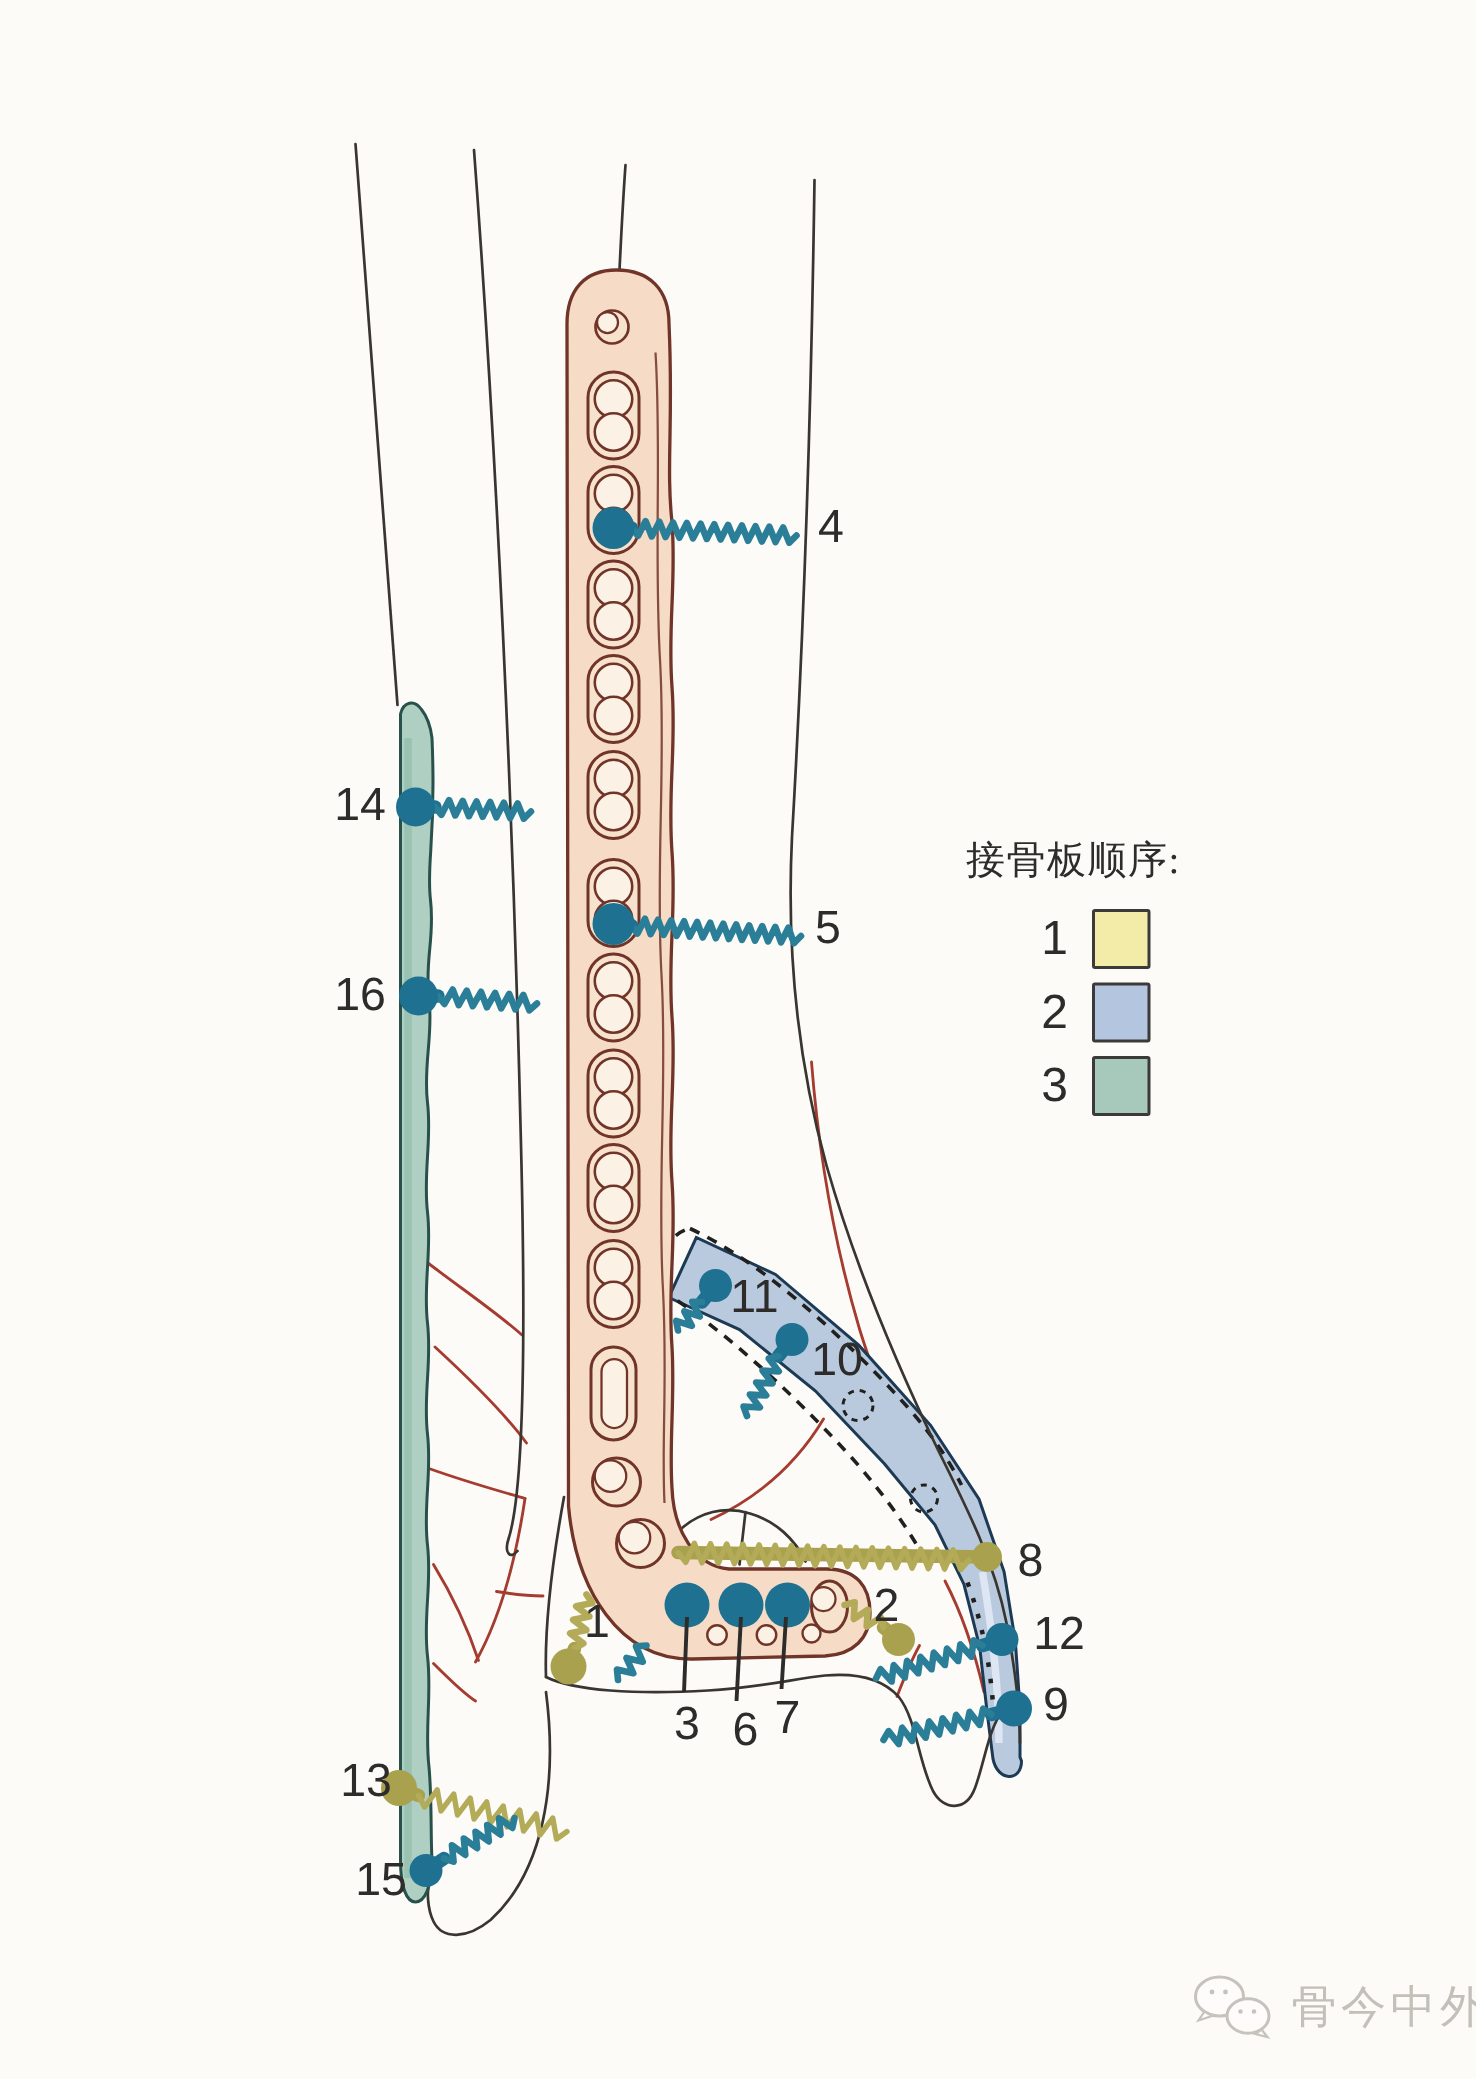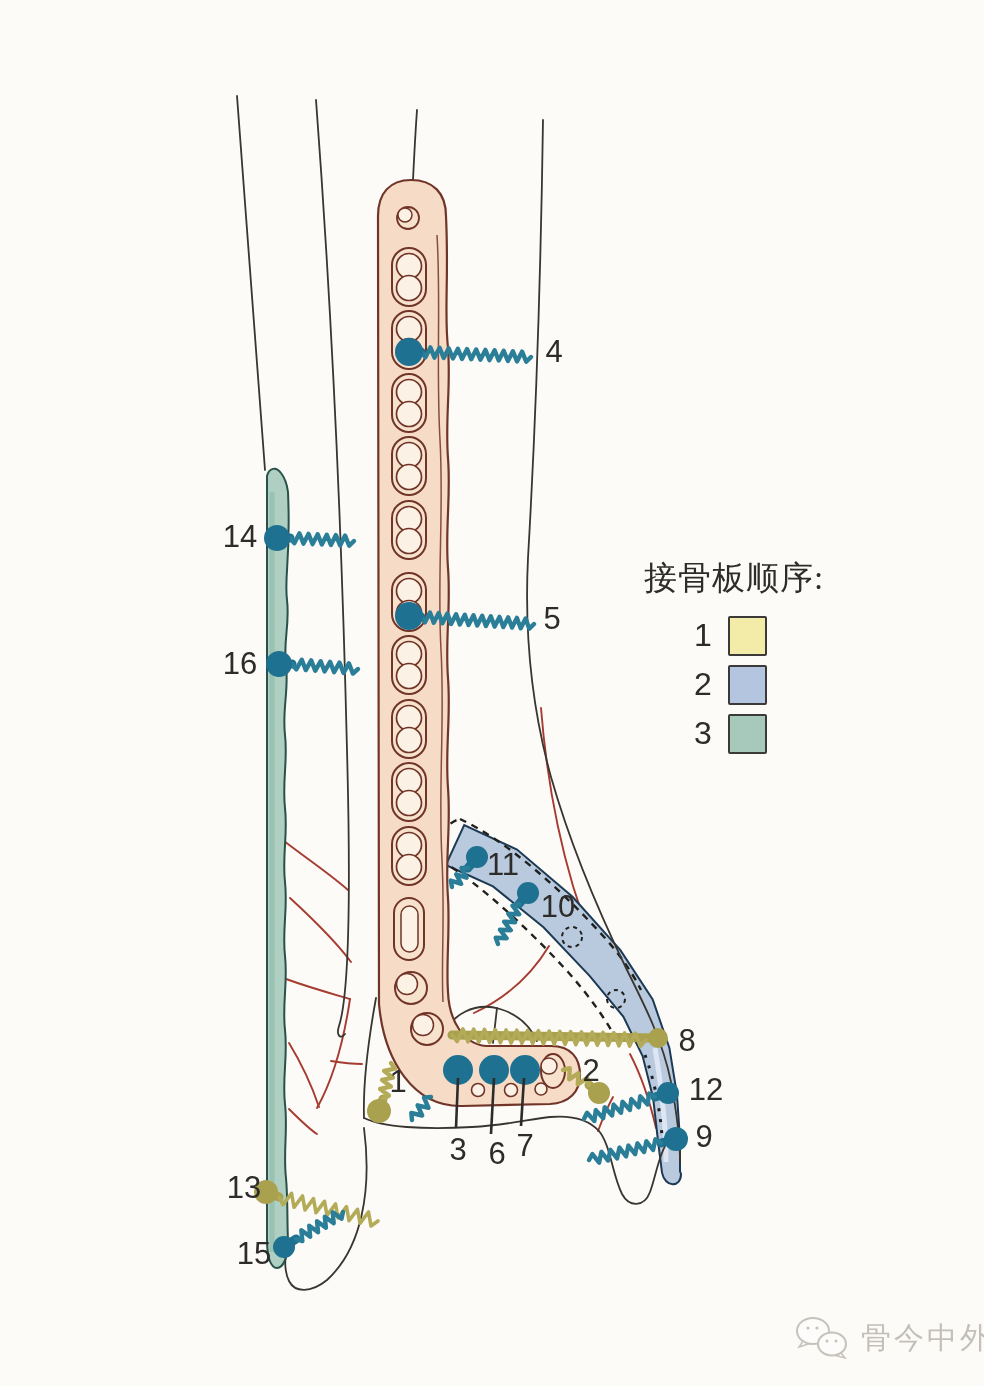--- a/index.html
+++ b/index.html
@@ -8,21 +8,21 @@
     background:#fcfbf8;
     font-family:"Liberation Sans", sans-serif;
   }
   svg#scene{position:absolute;left:0;top:0;width:984px;height:1386px;display:block;}
   .screw-label{
     font-family:"Liberation Sans", sans-serif;
     font-size:31px;fill:#2e2c2a;
   }
   
   .legend{position:absolute;left:644px;top:556px;color:#2e2c2a;}
-  .legend-title{font-size:33px;letter-spacing:1px;white-space:nowrap;font-family:Liberation Serif, serif;}
+  .legend-title{font-size:26px;letter-spacing:1px;white-space:nowrap;font-family:Liberation Serif, serif;}
   .legend-rows{margin-left:46px;margin-top:14px;}
   .legend-row{display:flex;align-items:center;margin-bottom:8px;height:41px;}
   .legend-num{width:26px;text-align:center;font-size:32px;margin-right:12px;}
   .legend-swatch{width:39px;height:40px;border:2px solid #3c3a38;border-radius:2px;box-sizing:border-box;}
   
   .watermark{position:absolute;left:793px;top:1314px;display:flex;align-items:center;}
   .watermark-text{font-size:30px;color:#c3bfb9;letter-spacing:3px;margin-left:8px;white-space:nowrap;}
 </style>
 </head>
 <body>

